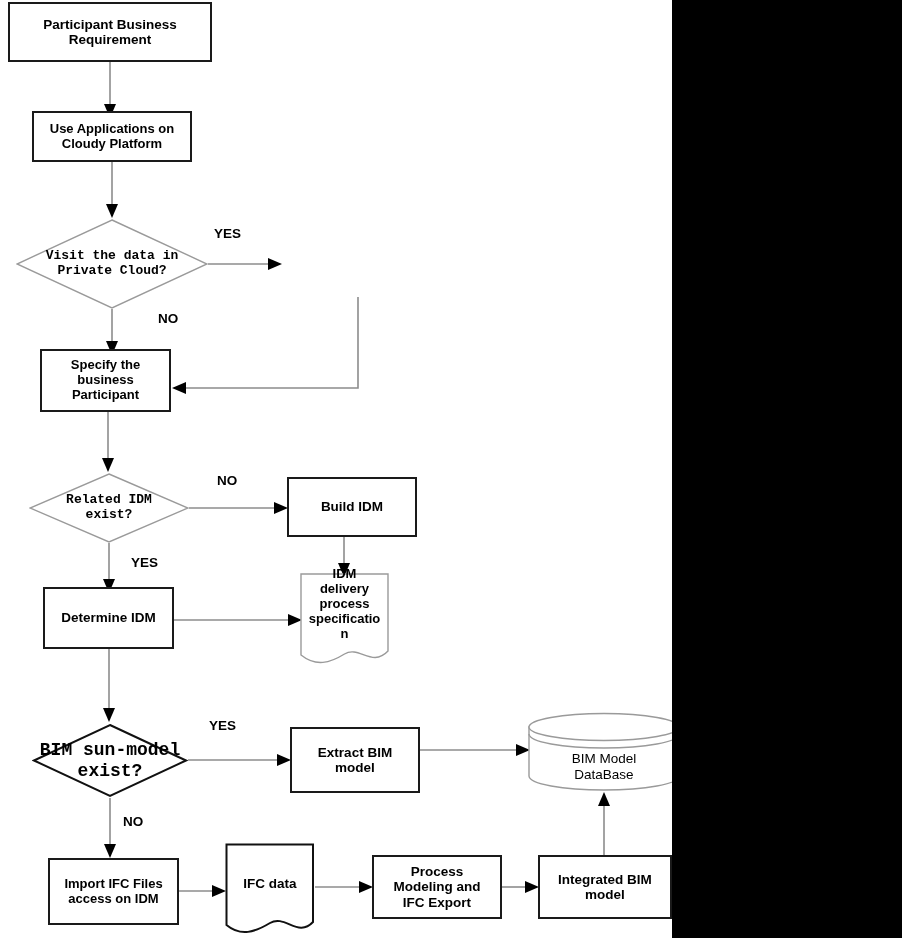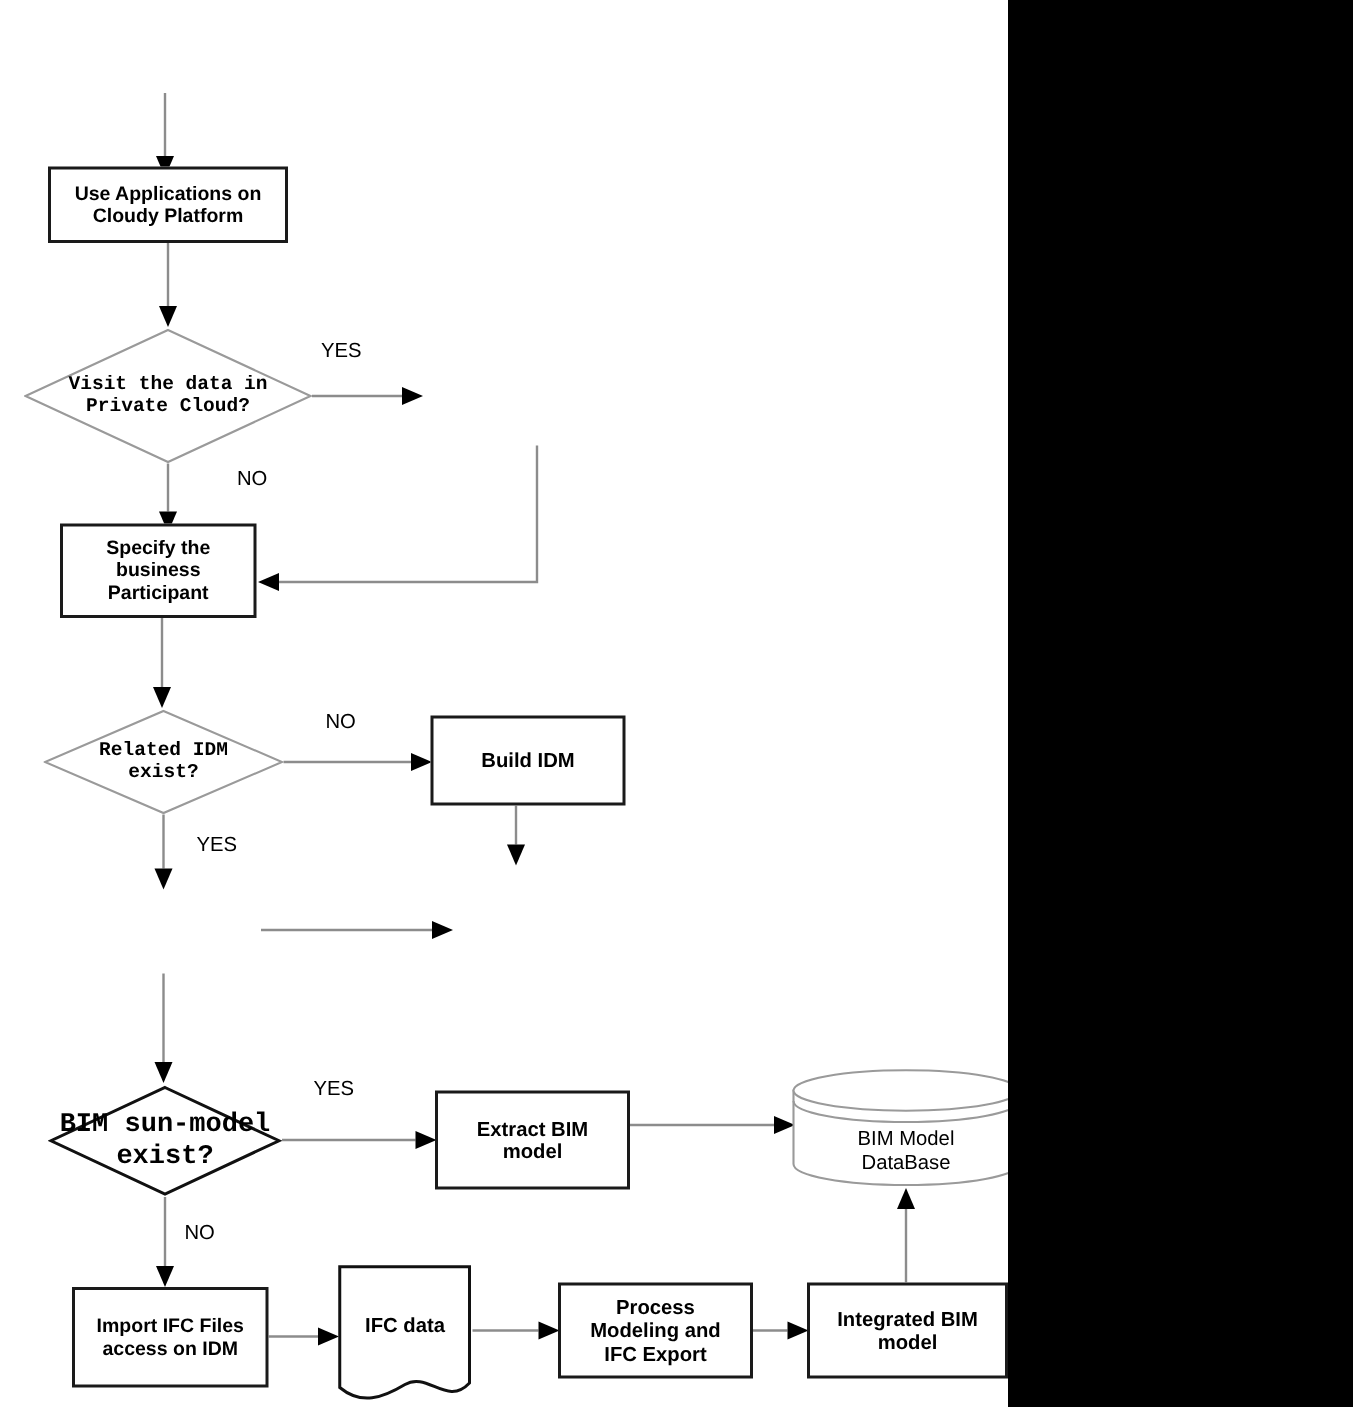--- a/index.html
+++ b/index.html
@@ -94,21 +94,21 @@
     width: 100%;
     text-align: center;
     font-weight: normal;
     color: #000;
     line-height: 1.16;
     white-space: pre-line;
     z-index: 2;
   }
   .edge-label {
     position: absolute;
-    font-weight: normal;
+    font-weight: bold;
     color: #000000;
     white-space: nowrap;
   }
   #wires {
     position: absolute;
     left: 0;
     top: 0;
     pointer-events: none;
   }
   .wire {
@@ -174,31 +174,34 @@
       <path class="wire" d="M315,887 L359,887"></path>
       <polygon class="head" points="359,881 359,893 373,887"></polygon>
 
       <path class="wire" d="M502,887 L525,887"></path>
       <polygon class="head" points="525,881 525,893 539,887"></polygon>
 
       <path class="wire" d="M604,855 L604,806"></path>
       <polygon class="head" points="598,806 610,806 604,792"></polygon>
     </svg>
 
+    <div class="node proc" style="left:8px;top:2px;width:204px;height:60px;font-size:13.5px">Participant Business
+Requirement</div>
 
     <div class="node proc" style="left:32px;top:111px;width:160px;height:51px;font-size:13px">Use Applications on
 Cloudy Platform</div>
 
 
     <div class="node proc" style="left:40px;top:349px;width:131px;height:63px;font-size:13px">Specify the
 business
 Participant</div>
 
     <div class="node proc" style="left:287px;top:477px;width:130px;height:60px;font-size:13.5px">Build IDM</div>
 
+    <div class="node proc" style="left:43px;top:587px;width:131px;height:62px;font-size:13.5px">Determine IDM</div>
 
     <div class="node proc" style="left:290px;top:727px;width:130px;height:66px;font-size:13.5px">Extract BIM
 model</div>
 
     <div class="node proc" style="left:48px;top:858px;width:131px;height:67px;font-size:13px">Import IFC Files
 access on IDM</div>
 
     <div class="node proc" style="left:372px;top:855px;width:130px;height:64px;font-size:13.5px">Process
 Modeling and
 IFC Export</div>
@@ -223,20 +226,30 @@
     </div>
 
     <div class="diamond-wrap" style="left:32px;top:723px;width:156px;height:75px">
       <svg width="156" height="75">
         <polygon points="78,2 154,37.5 78,73 2,37.5" fill="#ffffff" stroke="#111111" stroke-width="2"></polygon>
       </svg>
       <div class="diamond-label" style="font-size:18px">BIM sun-model
 exist?</div>
     </div>
 
+    <div class="docshape" style="left:300px;top:573px;width:89px;height:93px">
+      <svg width="89" height="93">
+        <path d="M1,1 L88,1 L88,78 C72,95 59,72 44.5,81 C30,90 16,94 1,82 Z" fill="#ffffff" stroke="#9a9a9a" stroke-width="1.4"></path>
+      </svg>
+      <div class="doc-label" style="top:-7px;font-size:13px">IDM
+delivery
+process
+specificatio
+n</div>
+    </div>
 
     <div class="docshape" style="left:225px;top:843px;width:90px;height:94px">
       <svg width="90" height="94">
         <path d="M1.5,1.5 L88,1.5 L88,79 C73,95 60,71 45,80 C30,89 16,94 1.5,82 Z" fill="#ffffff" stroke="#111111" stroke-width="2"></path>
       </svg>
       <div class="doc-label" style="top:33px;font-size:13.5px">IFC data</div>
     </div>
 
     <div class="cyl" style="left:528px;top:712px;width:152px;height:79px">
       <svg width="152" height="79">

